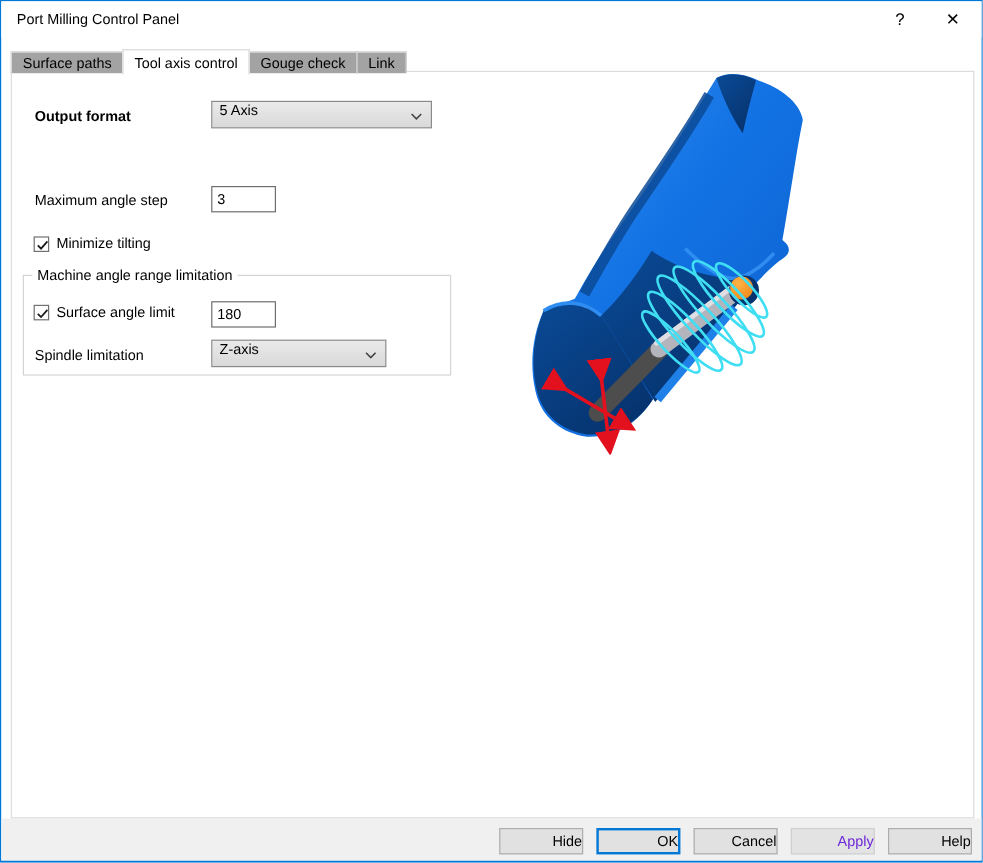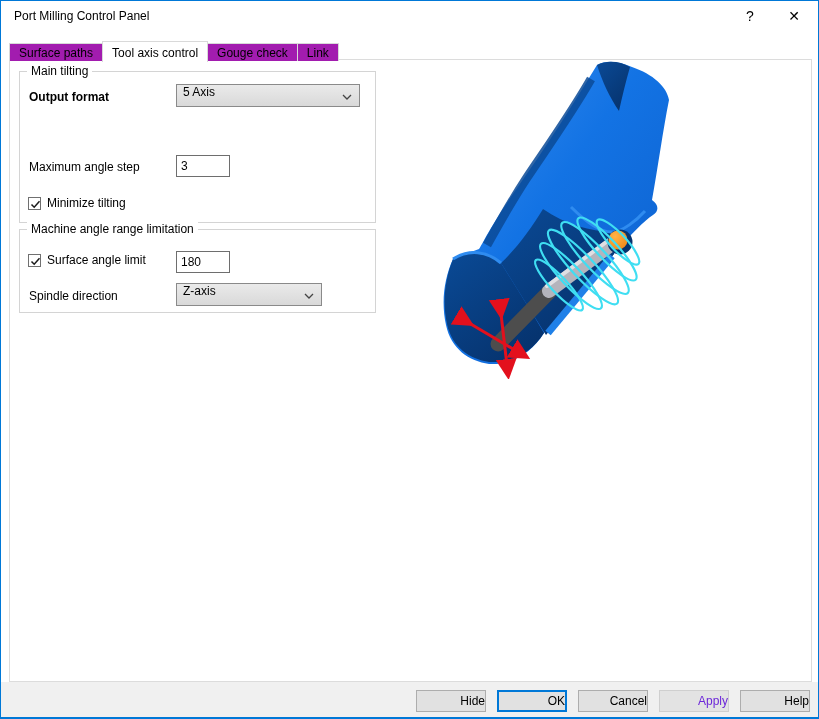--- a/index.html
+++ b/index.html
@@ -11,21 +11,21 @@
   
   .titlebar { position:absolute; left:0; top:0; right:0; height:30px; background:#fff; }
   .title { position:absolute; left:13px; top:8px; font-size:12px; }
   .cap-btn { position:absolute; top:4px; width:32px; height:22px; text-align:center;
              line-height:22px; font-size:14px; color:#000; cursor:default; }
   .helpbtn { right:52px; }
   .closebtn { right:8px; }
 
   
   .tabs { position:absolute; left:8px; top:40px; display:flex; align-items:flex-end; z-index:3; }
-  .tab { background:#a21caf; border:1px solid #d9d9d9; border-bottom:none; height:18px;
+  .tab { background:#a3a3a3; border:1px solid #d9d9d9; border-bottom:none; height:18px;
          padding:2px 9px 0 9px; margin-right:-1px; white-space:nowrap; }
   .tab.active { background:#fff; height:21px; padding-top:4px; margin-bottom:-1px; z-index:4; position:relative; }
 
   
   .panel { position:absolute; left:8px; top:58px; width:803px; height:623px;
            background:#fff; border:1px solid #dcdcdc; z-index:2; }
 
   
   .groupbox { position:absolute; border:1px solid #d4d4d4; z-index:5; }
   .gb1 { left:18px; top:70px; width:357px; height:152px; }
@@ -89,23 +89,20 @@
 
   <div class="tabs">
     <div class="tab">Surface paths</div>
     <div class="tab active">Tool axis control</div>
     <div class="tab">Gouge check</div>
     <div class="tab">Link</div>
   </div>
 
   <div class="panel"></div>
 
-  <div class="groupbox gb1">
-    <span class="gb-label">Main tilting</span>
-  </div>
   <span class="lbl lbl-output">Output format</span>
   <div class="combo combo1">
     <span>5 Axis</span>
     <svg class="chev" width="10" height="6" viewBox="0 0 10 6">
         <path d="M1 1 L5 5 L9 1" fill="none" stroke="#444" stroke-width="1.3"></path>
       </svg>
   </div>
   <span class="lbl lbl-maxstep">Maximum angle step</span>
   <input class="tin tin1" readonly="" value="3" style="">
   <div class="cb cb1" data-checked="true">
@@ -118,21 +115,21 @@
   <div class="groupbox gb2">
     <span class="gb-label">Machine angle range limitation</span>
   </div>
   <div class="cb cb2" data-checked="true">
     <svg width="11" height="11" viewBox="0 0 11 11">
         <polyline points="1.5,5.5 4.2,8.2 9.5,2.2" fill="none" stroke="#1b1b1b" stroke-width="1.5"></polyline>
       </svg>
   </div>
   <span class="lbl lbl-anglim">Surface angle limit</span>
   <input class="tin tin2" readonly="" value="180" style="">
-  <span class="lbl lbl-spindle">Spindle direction</span>
+  <span class="lbl lbl-spindle">Spindle limitation</span>
   <div class="combo combo2">
     <span>Z-axis</span>
     <svg class="chev" width="10" height="6" viewBox="0 0 10 6">
         <path d="M1 1 L5 5 L9 1" fill="none" stroke="#444" stroke-width="1.3"></path>
       </svg>
   </div>
 
   <svg class="preview" viewBox="0 0 320 320" width="320" height="320">
     <defs>
       <linearGradient id="gBody" x1="0" y1="0" x2="1" y2="1">

